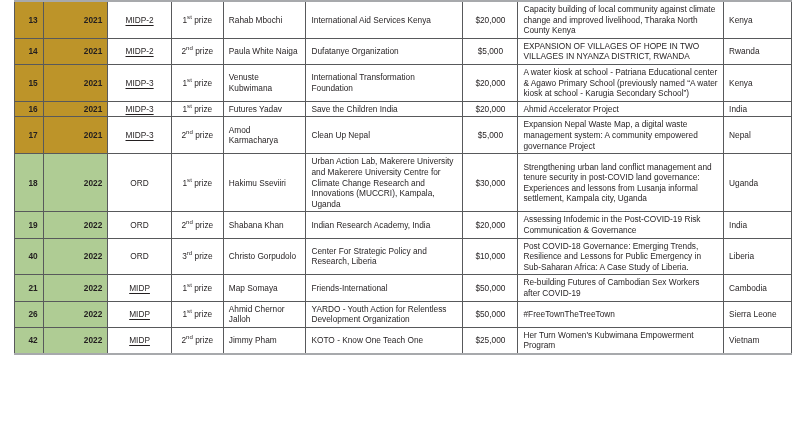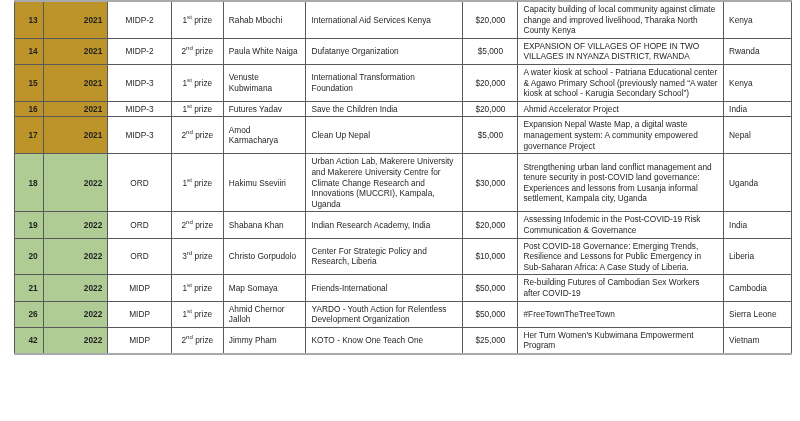--- a/index.html
+++ b/index.html
@@ -64,20 +64,21 @@
   tr[data-group="2021"] td.cell-no,
   tr[data-group="2021"] td.cell-year {
     background: #bd9429;
   }
   tr[data-group="2022"] td.cell-no,
   tr[data-group="2022"] td.cell-year {
     background: #afcc94;
   }
   
   .underlined {
+    text-decoration: underline;
     text-underline-offset: 1.5px;
   }
   .ord {
     font-size: 6.1px;
     vertical-align: super;
     line-height: 0;
   }
   .nowrap { white-space: nowrap; }
 </style>
 </head>
@@ -167,21 +168,21 @@
         <td class="cell-year">2022</td>
         <td class="cell-prog"><span>ORD</span></td>
         <td class="cell-prize"><span class="nowrap"><span>2</span><span class="ord">nd</span> <span>prize</span></span></td>
         <td class="cell-name">Shabana Khan</td>
         <td class="cell-org">Indian Research Academy, India</td>
         <td class="cell-amount">$20,000</td>
         <td class="cell-project">Assessing Infodemic in the Post-COVID-19 Risk Communication &amp; Governance</td>
         <td class="cell-country">India</td>
       </tr>
       <tr data-group="2022">
-        <td class="cell-no">20</td>
+        <td class="cell-no">40</td>
         <td class="cell-year">2022</td>
         <td class="cell-prog"><span>ORD</span></td>
         <td class="cell-prize"><span class="nowrap"><span>3</span><span class="ord">rd</span> <span>prize</span></span></td>
         <td class="cell-name">Christo Gorpudolo</td>
         <td class="cell-org">Center For Strategic Policy and Research, Liberia</td>
         <td class="cell-amount">$10,000</td>
         <td class="cell-project">Post COVID-18 Governance: Emerging Trends, Resilience and Lessons for Public Emergency in Sub-Saharan Africa: A Case Study of Liberia.</td>
         <td class="cell-country">Liberia</td>
       </tr>
       <tr data-group="2022">

